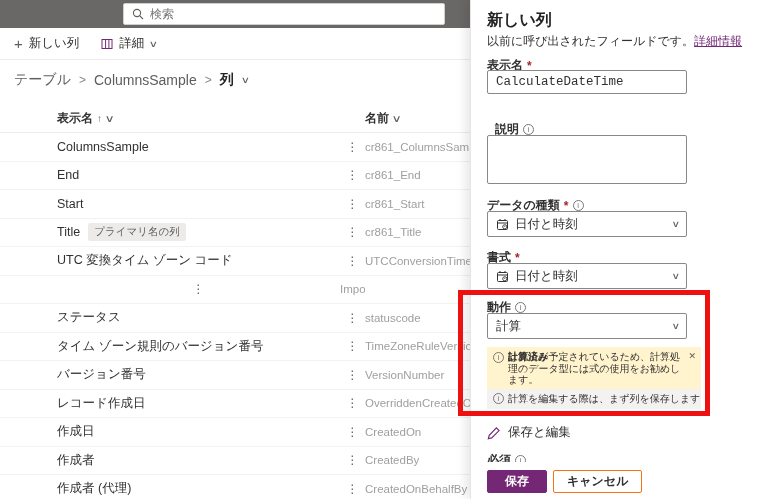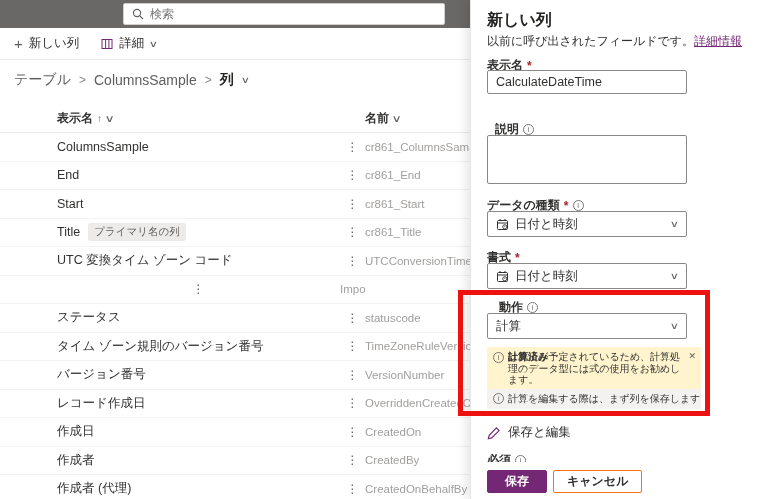--- a/index.html
+++ b/index.html
@@ -69,21 +69,21 @@
   .p-sub a { color:#742774; text-decoration:underline; cursor:pointer; position:static; }
   .p-label { font-size:12px; font-weight:700; color:#323130; display:flex; gap:4px; align-items:center; white-space:nowrap; }
   .req { color:#a4262c; font-weight:700; position:static; }
   .info-i {
     width:11px; height:11px; border:1px solid #797775; border-radius:50%;
     font-size:8px; color:#797775; display:inline-flex; align-items:center; justify-content:center;
     font-weight:400; position:static; cursor:default;
   }
   .p-input, .p-textarea, .p-dd {
     left:16px; width:200px; border:1px solid #8a8886; border-radius:2px; background:#fff;
-    font-size:12.5px; color:#323130; font-family:Liberation Sans, sans-serif;
+    font-size:12.5px; color:#323130; font-family:Liberation Mono, monospace;
   }
   .p-input { height:24px; padding:0 8px; outline:none; }
   .p-textarea { height:49px; resize:none; outline:none; padding:4px 8px; }
   .p-dd { height:26px; display:flex; align-items:center; gap:6px; padding:0 8px; cursor:pointer; }
   .p-dd .ddchev { position:absolute; right:8px; color:#605e5c; font-size:9px; transform:scaleX(1.4); }
   .p-dd svg { position:static; flex:0 0 auto; }
   .p-dd span { position:static; }
 
   .warnbox {
     left:16px; top:347px; width:214px; min-height:40px; background:#fff4ce;
@@ -324,21 +324,21 @@
       <line x1="1.5" y1="5" x2="11.5" y2="5" stroke="#323130" stroke-width="1"></line>
       <line x1="4" y1="1" x2="4" y2="3" stroke="#323130" stroke-width="1"></line>
       <line x1="9" y1="1" x2="9" y2="3" stroke="#323130" stroke-width="1"></line>
       <circle cx="8.8" cy="8.8" r="2.1" fill="#fff" stroke="#323130" stroke-width="0.9"></circle>
       <line x1="8.8" y1="7.8" x2="8.8" y2="8.9" stroke="#323130" stroke-width="0.9"></line>
     </svg>
     <span>日付と時刻</span>
     <span class="ddchev">∨</span>
   </div>
 
-  <div class="p-label" style="left:28px; top:299px;">
+  <div class="p-label" style="left:16px; top:299px;">
     <span style="position:static">動作</span>
       <span class="info-i">i</span>
   </div>
   <div class="p-dd" style="top:313px;">
     <span>計算</span>
     <span class="ddchev">∨</span>
   </div>
 
   <div class="warnbox">
     <span class="info-i">i</span>

